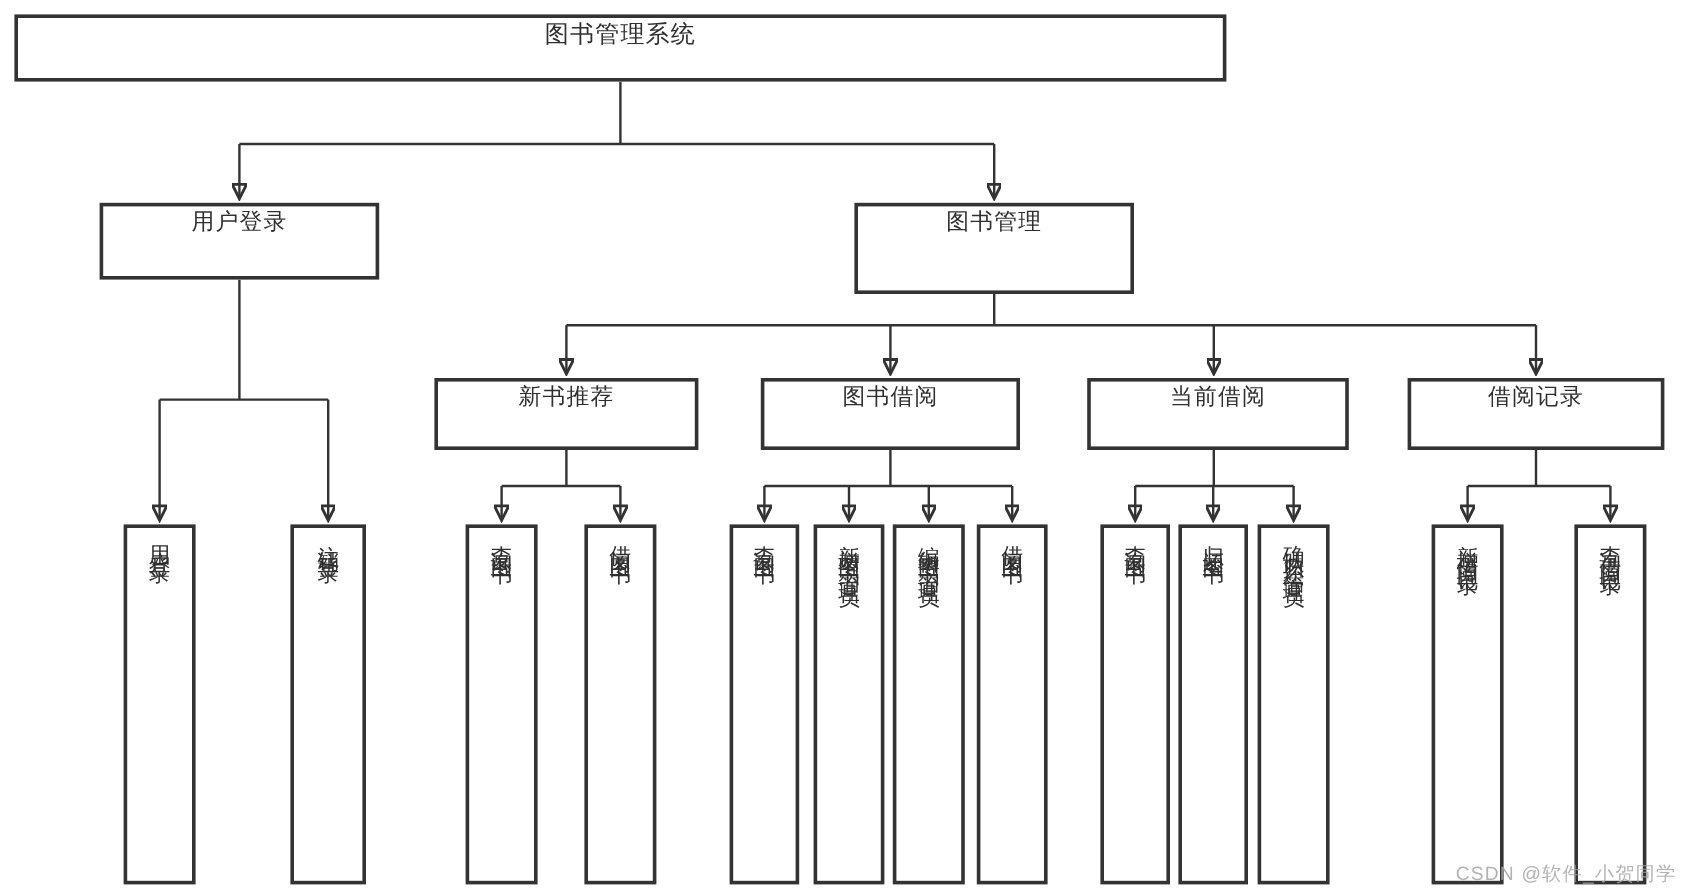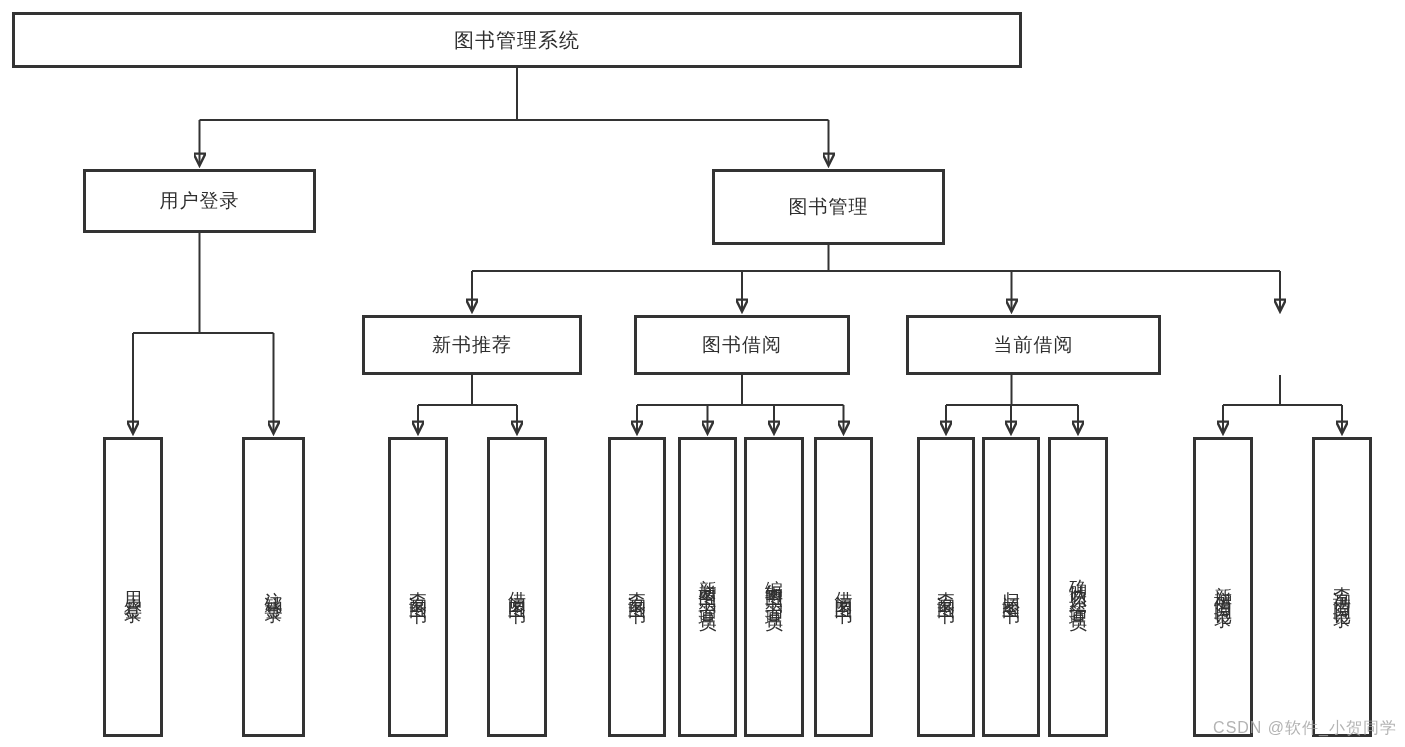--- a/index.html
+++ b/index.html
@@ -19,21 +19,21 @@
     overflow:hidden;
   }
   .wires{position:absolute;left:0;top:0;z-index:0;}
   .wires path{stroke:var(--line);stroke-width:2;fill:none;}
   .node{
     position:absolute;
     box-sizing:border-box;
     background:var(--node-fill);
     border:3px solid var(--border);
     color:var(--text);
-    display:flex;align-items:center;justify-content:center;
+    display:flex;justify-content:center;
     z-index:1;
   }
   .node.h span{
     font-size:19px;
     letter-spacing:1px;
     white-space:nowrap;
   }
   .node.root span{font-size:20px;}
   .node.v span{
     writing-mode:vertical-rl;
@@ -117,22 +117,25 @@
   <div class="node h" style="left:712px;top:169px;width:233px;height:76px">
     <span>图书管理</span>
   </div>
 
   <div class="node h" style="left:362px;top:315px;width:220px;height:60px">
     <span>新书推荐</span>
   </div>
   <div class="node h" style="left:634px;top:315px;width:216px;height:60px">
     <span>图书借阅</span>
   </div>
-  <div class="node h" style="left:906px;top:315px;width:255px;height:60px">
+  <div class="node h" style="left:906px;top:315px;width:218px;height:60px">
     <span>当前借阅</span>
+  </div>
+  <div class="node h" style="left:1173px;top:315px;width:214px;height:60px">
+    <span>借阅记录</span>
   </div>
 
   <div class="node v" style="left:103px;top:437px;width:60px;height:300px">
     <span>用户登录</span>
   </div>
   <div class="node v" style="left:242px;top:437px;width:63px;height:300px">
     <span>注销登录</span>
   </div>
 
   <div class="node v" style="left:388px;top:437px;width:60px;height:300px">

